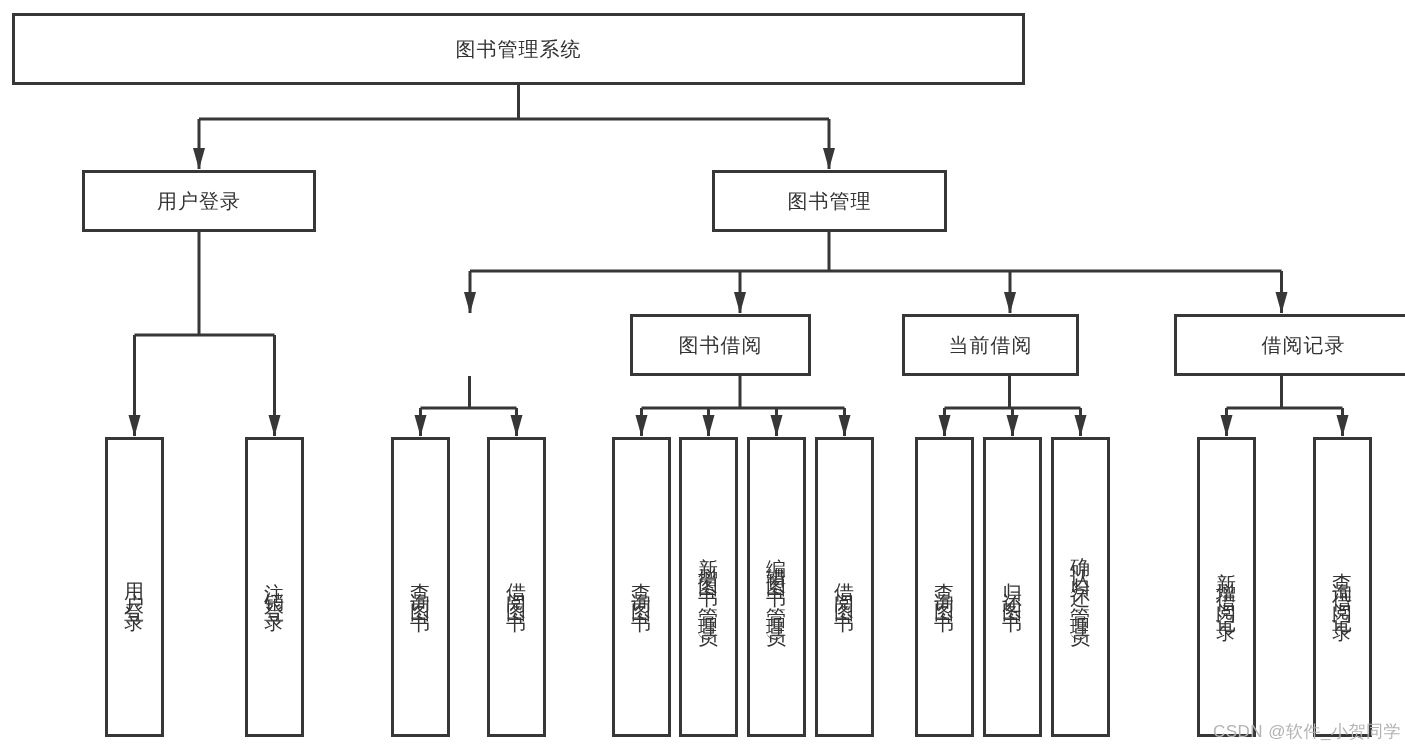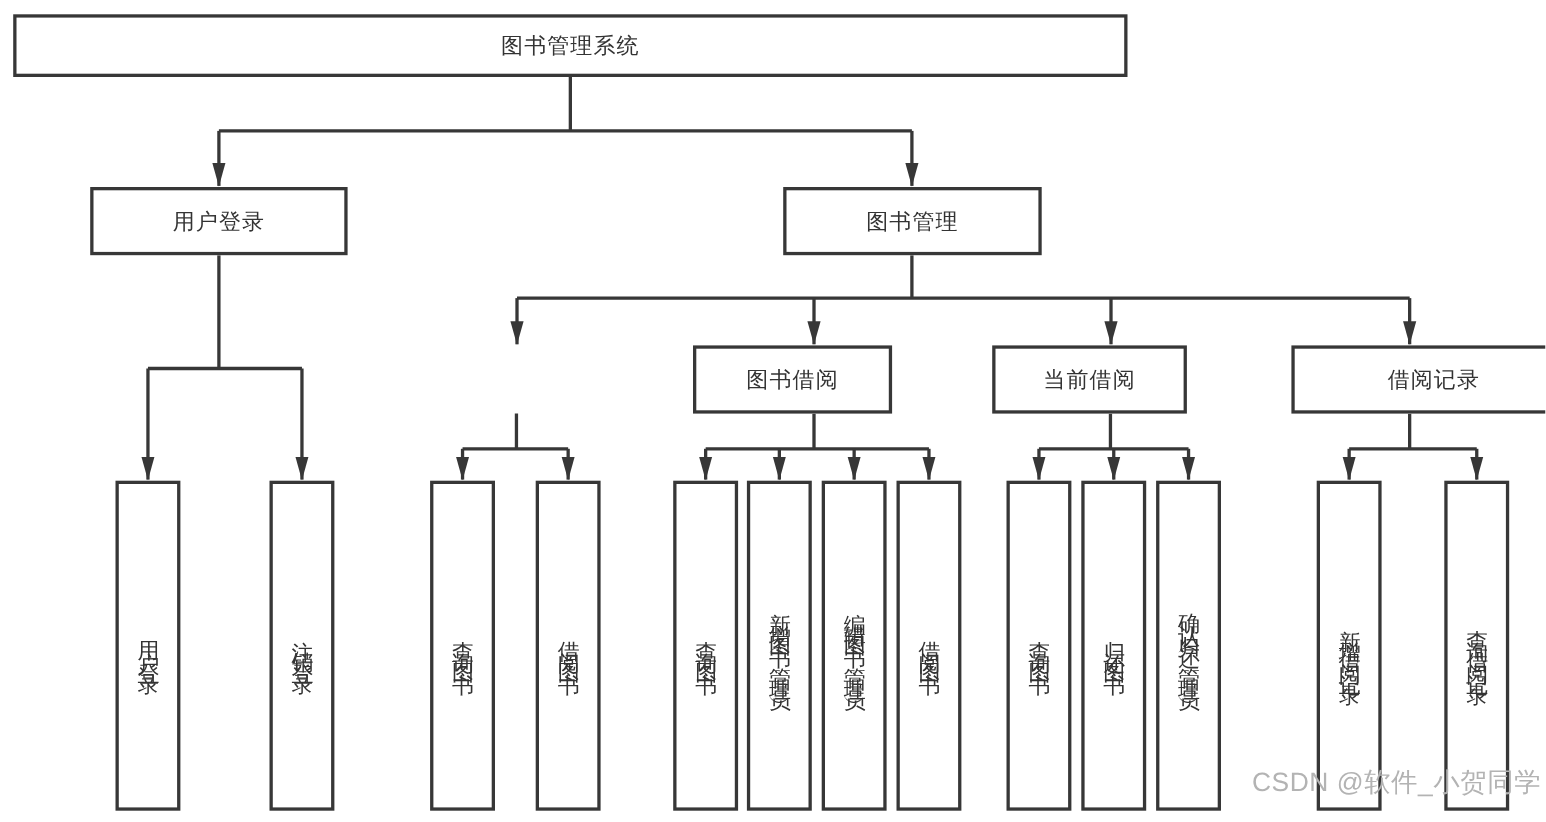--- a/index.html
+++ b/index.html
@@ -40,22 +40,22 @@
     writing-mode: vertical-rl;
     text-orientation: mixed;
     letter-spacing: 10px;
     font-size: 20px;
     line-height: 1;
     white-space: nowrap;
   }
   .watermark {
     position: absolute;
     right: 4px;
-    bottom: 20px;
-    font-size: 24px;
+    bottom: 4px;
+    font-size: 17px;
     color: #b3b3b3;
     letter-spacing: 0.5px;
     z-index: 5;
     white-space: nowrap;
   }
 </style>
 </head>
 <body>
 
 <div class="stage">
@@ -91,21 +91,21 @@
       <path d="M776.5 408 V436" marker-end="url(#arrow)"></path>
       <path d="M844.5 408 V436" marker-end="url(#arrow)"></path>
       <path d="M944.5 408 V436" marker-end="url(#arrow)"></path>
       <path d="M1012.5 408 V436" marker-end="url(#arrow)"></path>
       <path d="M1080.5 408 V436" marker-end="url(#arrow)"></path>
       <path d="M1226.5 408 V436" marker-end="url(#arrow)"></path>
       <path d="M1342.5 408 V436" marker-end="url(#arrow)"></path>
     </g>
   </svg>
 
-  <div class="node hbox" style="left:12px; top:13px; width:1013px; height:57px;">
+  <div class="node hbox" style="left:12px; top:13px; width:1013px; height:72px;">
     <span>图书管理系统</span>
   </div>
 
   <div class="node hbox" style="left:82px; top:170px; width:234px;">
     <span>用户登录</span>
   </div>
   <div class="node hbox" style="left:712px; top:170px; width:235px;">
     <span>图书管理</span>
   </div>
 

